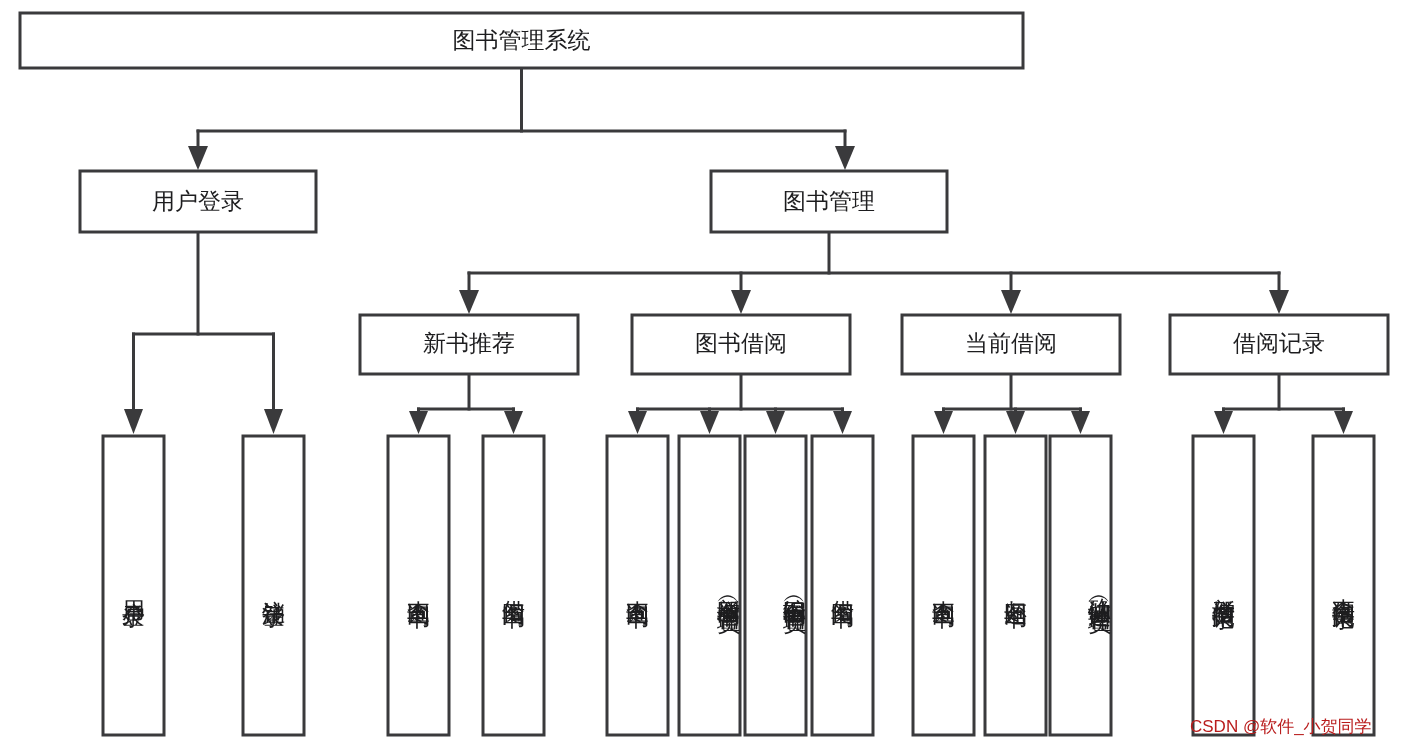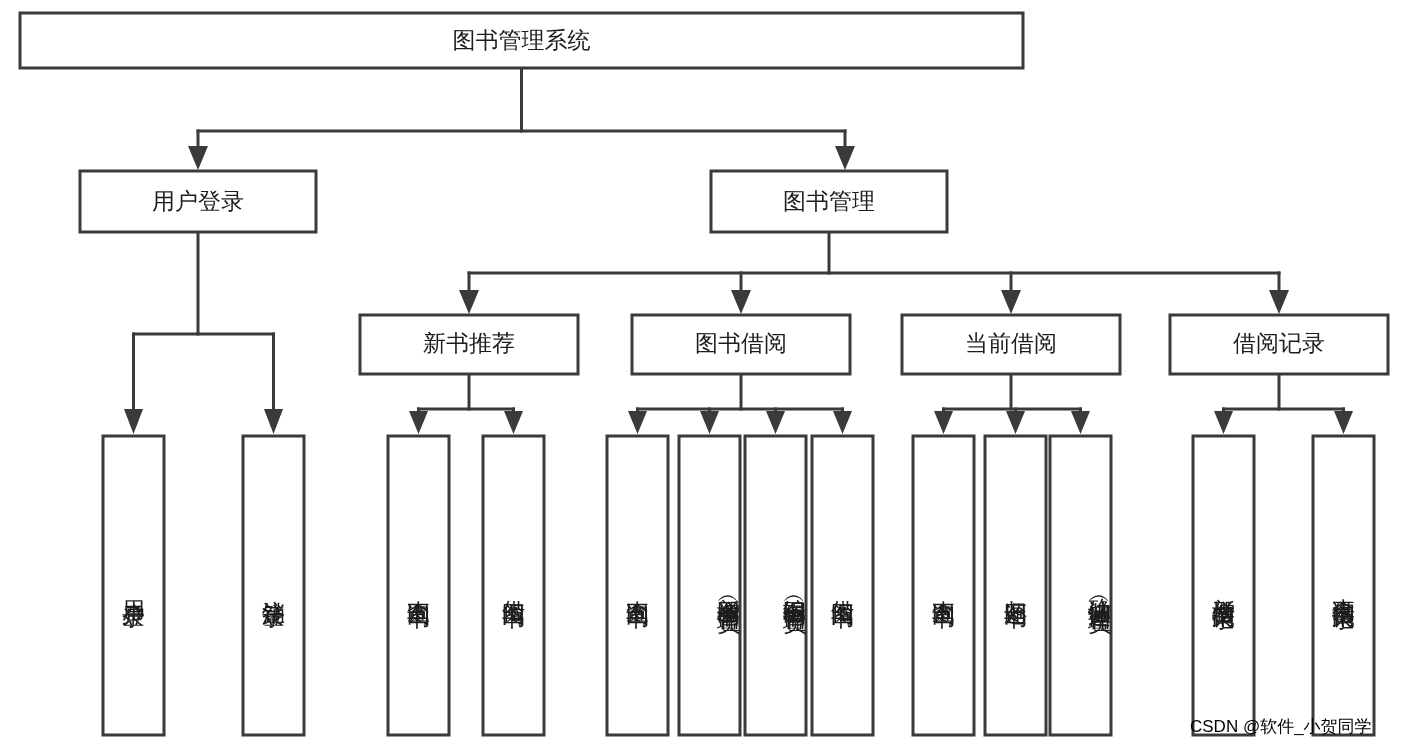--- a/index.html
+++ b/index.html
@@ -66,21 +66,21 @@
   }
   .vert-label.center-v {
     align-items: center;
   }
   #watermark {
     position: absolute;
     left: 1190px;
     top: 715px;
     font-family: "Liberation Sans", "DejaVu Sans", sans-serif;
     font-size: 17px;
-    color: #000000;
+    color: #b91c1c;
     white-space: nowrap;
     user-select: none;
   }
 </style>
 </head>
 <body>
 
 <div id="diagram-root">
 
   <svg id="tree-svg" viewBox="0 0 1405 747">

